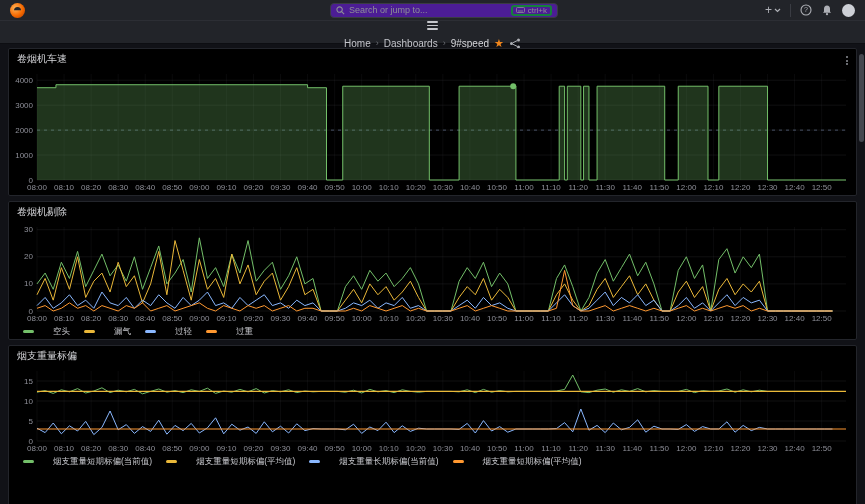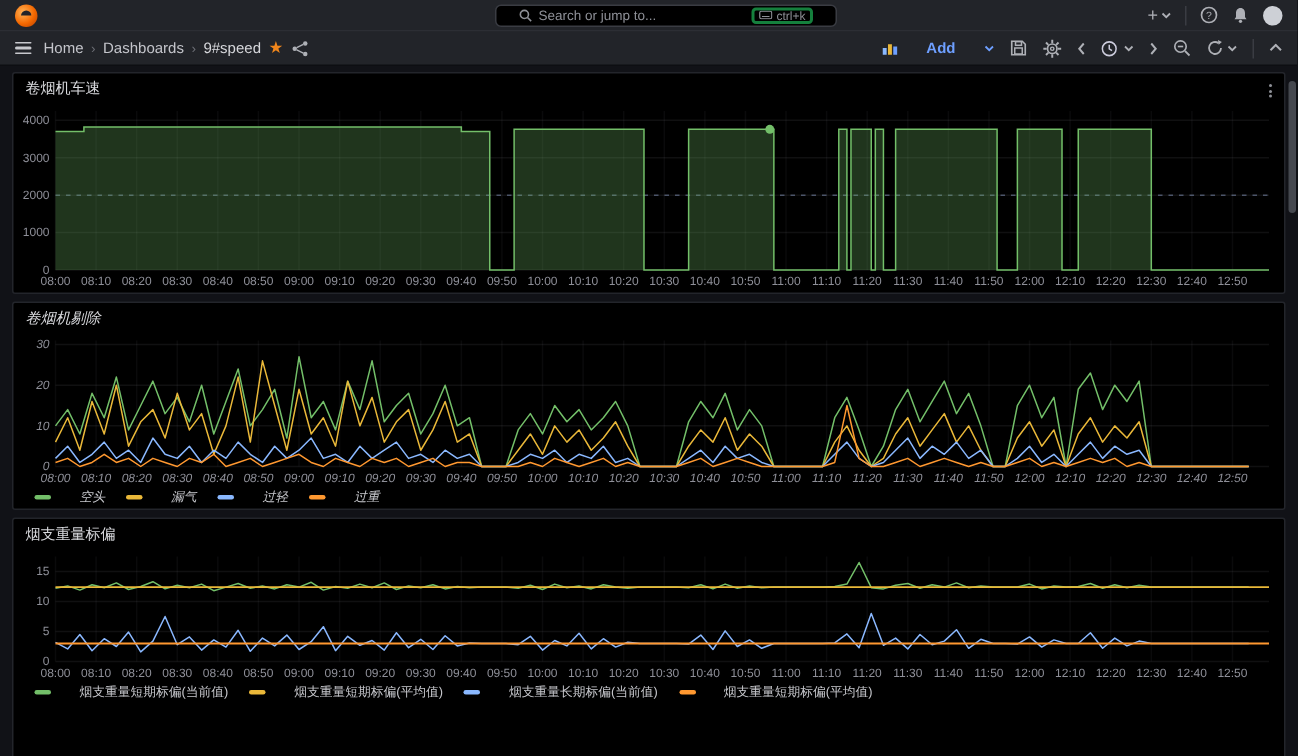--- a/index.html
+++ b/index.html
@@ -8,35 +8,35 @@
   svg { display:block; }
 
   
   .nav1 { height:21px; background:#222429; border-bottom:1px solid #2c2e34;
     display:flex; align-items:center; padding:0 10px; position:relative; }
   .logo { width:15px; height:15px; border-radius:50%;
     background:radial-gradient(circle at 35% 35%, #ffb357 0%, #f46800 55%, #b23c00 100%);
     position:relative; flex:0 0 auto; }
   .logo:after { content:""; position:absolute; left:4px; top:4px; width:7px; height:7px;
     border-radius:50%; background:#222429; clip-path:polygon(0 0,100% 0,100% 55%,0 55%); }
-  .searchbox { position:absolute; left:330px; width:228px; height:15px; background:#000000;
+  .searchbox { position:absolute; left:330px; width:228px; height:15px; background:#4c1d95;
     border:1px solid #3a3c43; border-radius:4px; display:flex; align-items:center;
-    padding:0 15px; gap:4px; font-size:9px; color:#8e9097; }
+    padding:0 5px; gap:4px; font-size:9px; color:#8e9097; }
   .searchbox .grow { flex:1; }
   .kbd-badge { display:flex; align-items:center; gap:3px; border:2px solid #15803d;
     border-radius:3px; padding:0 3px; height:11px; font-size:8px; color:#8e9097; }
   .nav1-right { margin-left:auto; display:flex; align-items:center; gap:9px; }
   .icon-btn { display:flex; align-items:center; gap:2px; color:#aeb0b6; cursor:pointer; }
   .vdiv { width:1px; height:13px; background:#3a3c43; }
   .plus-glyph { font-size:12px; line-height:1; color:#aeb0b6; }
   .avatar { width:13px; height:13px; border-radius:50%; background:#cdd0d6; }
 
   
   .nav2 { height:23px; background:#222429; border-bottom:1px solid #0d0e12;
-    display:flex; align-items:center; padding:0 10px; gap:8px; }
+    display:flex; align-items:center; padding:0 10px; gap:8px;flex-direction:column; }
   .burger { display:flex; flex-direction:column; gap:2px; cursor:pointer; }
   .burger span { width:11px; height:1.5px; background:#c7c8cd; border-radius:1px; }
   .crumbs { display:flex; align-items:center; gap:5px; font-size:10px; }
   .crumb { color:#c4c5cb; cursor:pointer; }
   .crumb.current { color:#d6d7db; }
   .crumb-sep { color:#6d6f76; font-size:9px; }
   .star { color:#f0861c; font-size:11px; line-height:1; cursor:pointer; }
   .nav2-right { margin-left:auto; display:flex; align-items:center; gap:10px; }
   .add-btn { display:flex; align-items:center; gap:19px; color:#6e9fff; font-size:10px;
     font-weight:bold; cursor:pointer; }
@@ -305,21 +305,21 @@
           <line x1="812.6488294314381" y1="5" x2="812.6488294314381" y2="111" stroke="rgba(204,204,220,0.05)" stroke-width="1"></line>
           <text x="812.6488294314381" y="121" font-size="8" fill="#8e8f98" text-anchor="middle" font-family="Liberation Sans,sans-serif">12:50</text>
           <line x1="28" y1="61.11764705882353" x2="837" y2="61.11764705882353" stroke="rgba(150,170,215,0.45)" stroke-width="1" stroke-dasharray="3 4"></line>
           <polygon points="28,111 28,18.717647058823527 46.93979933110368,18.717647058823527 46.93979933110368,15.724705882352943 298.5685618729097,15.724705882352943 298.5685618729097,18.717647058823527 317.50836120401334,18.717647058823527 317.50836120401334,111 333.742474916388,111 333.742474916388,17.22117647058823 420.32441471571906,17.22117647058823 420.32441471571906,111 450.0869565217391,111 450.0869565217391,17.22117647058823 506.9063545150502,17.22117647058823 506.9063545150502,111 550.1973244147157,111 550.1973244147157,17.22117647058823 555.6086956521739,17.22117647058823 555.6086956521739,111 558.314381270903,111 558.314381270903,17.22117647058823 571.8428093645485,17.22117647058823 571.8428093645485,111 574.5484949832776,111 574.5484949832776,17.22117647058823 579.9598662207358,17.22117647058823 579.9598662207358,111 588.0769230769231,111 588.0769230769231,17.22117647058823 655.7190635451506,17.22117647058823 655.7190635451506,111 669.247491638796,111 669.247491638796,17.22117647058823 699.010033444816,17.22117647058823 699.010033444816,111 709.8327759197324,111 709.8327759197324,17.22117647058823 758.5351170568562,17.22117647058823 758.5351170568562,111 837,111 837,111" fill="#73BF69" fill-opacity="0.28"></polygon>
           <polyline points="28,18.717647058823527 46.93979933110368,18.717647058823527 46.93979933110368,15.724705882352943 298.5685618729097,15.724705882352943 298.5685618729097,18.717647058823527 317.50836120401334,18.717647058823527 317.50836120401334,111 333.742474916388,111 333.742474916388,17.22117647058823 420.32441471571906,17.22117647058823 420.32441471571906,111 450.0869565217391,111 450.0869565217391,17.22117647058823 506.9063545150502,17.22117647058823 506.9063545150502,111 550.1973244147157,111 550.1973244147157,17.22117647058823 555.6086956521739,17.22117647058823 555.6086956521739,111 558.314381270903,111 558.314381270903,17.22117647058823 571.8428093645485,17.22117647058823 571.8428093645485,111 574.5484949832776,111 574.5484949832776,17.22117647058823 579.9598662207358,17.22117647058823 579.9598662207358,111 588.0769230769231,111 588.0769230769231,17.22117647058823 655.7190635451506,17.22117647058823 655.7190635451506,111 669.247491638796,111 669.247491638796,17.22117647058823 699.010033444816,17.22117647058823 699.010033444816,111 709.8327759197324,111 709.8327759197324,17.22117647058823 758.5351170568562,17.22117647058823 758.5351170568562,111 837,111" fill="none" stroke="#73BF69" stroke-width="1"></polyline>
           <circle cx="504.20066889632113" cy="17.22117647058823" r="3" fill="#73BF69"></circle>
         </svg>
       </div>
   </div>
 
-  <div class="panel" style="height:139px;font-style:italic;">
+  <div class="panel" style="height:139px;">
     <div class="panel-header">卷烟机剔除</div>
     <div id="chart2" class="chart">
         <svg width="847" height="102" viewBox="0 0 847 102">
           <line x1="28" y1="89" x2="837" y2="89" stroke="rgba(204,204,220,0.08)" stroke-width="1"></line>
           <text x="24" y="91.5" font-size="8" fill="#8e8f98" text-anchor="end" font-family="Liberation Sans,sans-serif">0</text>
           <line x1="28" y1="61.903225806451616" x2="837" y2="61.903225806451616" stroke="rgba(204,204,220,0.08)" stroke-width="1"></line>
           <text x="24" y="64.40322580645162" font-size="8" fill="#8e8f98" text-anchor="end" font-family="Liberation Sans,sans-serif">10</text>
           <line x1="28" y1="34.80645161290323" x2="837" y2="34.80645161290323" stroke="rgba(204,204,220,0.08)" stroke-width="1"></line>
           <text x="24" y="37.30645161290323" font-size="8" fill="#8e8f98" text-anchor="end" font-family="Liberation Sans,sans-serif">20</text>
           <line x1="28" y1="7.709677419354836" x2="837" y2="7.709677419354836" stroke="rgba(204,204,220,0.08)" stroke-width="1"></line>

